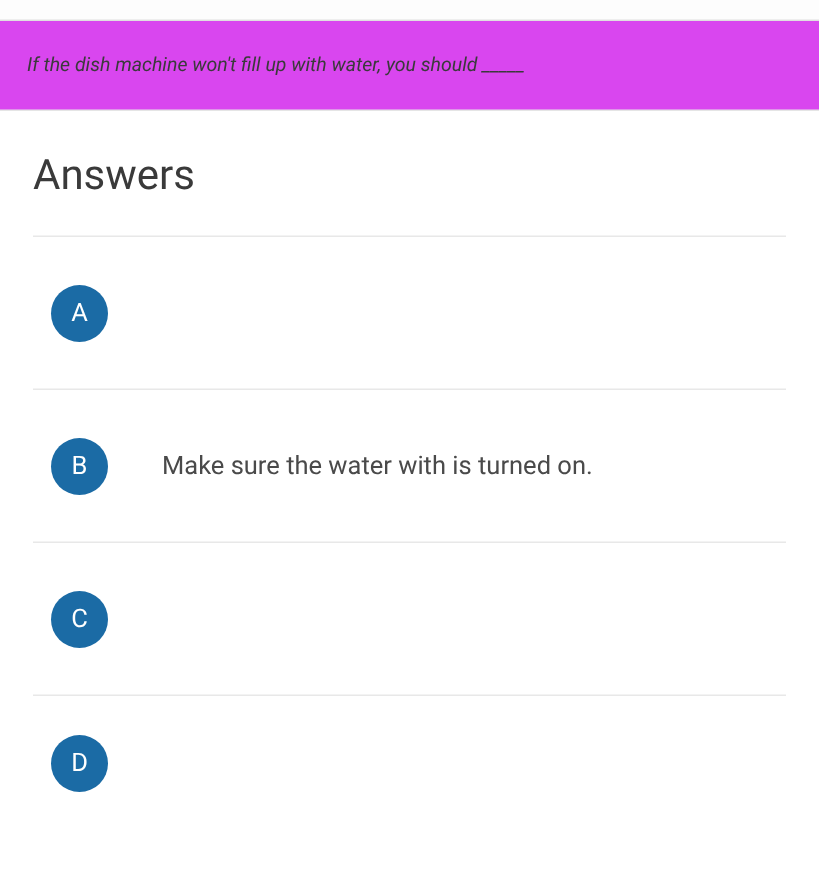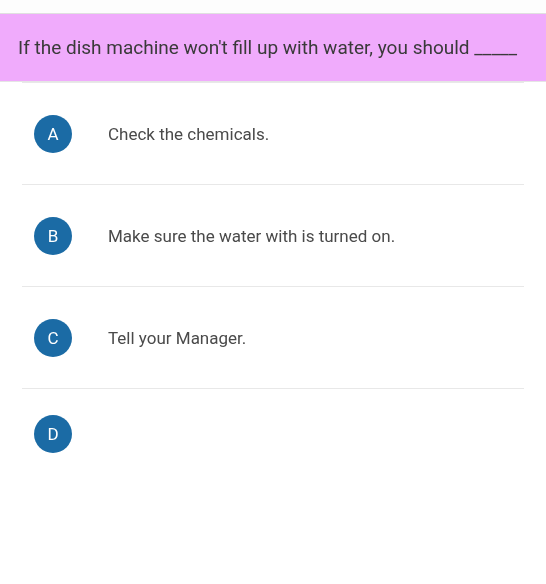--- a/index.html
+++ b/index.html
@@ -13,26 +13,27 @@
       background: #ffffff;
       color: #4a4a4a;
     }
     .top-border {
       height: 14px;
       border-bottom: 1px solid #e0e0e0;
       background: #fdfdfd;
     }
     .question-bar {
       padding: 22px 18px;
-      background: #f0abfc;
+      background: #d946ef;
       border-bottom: 1px solid #e5e5e5;
-      font-size: 19px;
+      font-size: 13px;
       color: #3a3a3a;
       white-space: nowrap;
       overflow: hidden;
+      font-style: italic;
     }
     .answers-container {
       padding: 0 22px;
     }
     .answers-heading {
       font-size: 28px;
       font-weight: 400;
       color: #3a3a3a;
       padding: 26px 0 24px 0;
     }
@@ -71,40 +72,39 @@
 </head>
 <body>
 
 <div class="top-border"></div>
 
 <div class="question-bar">
   <span>If the dish machine won't fill up with water, you should _____</span>
 </div>
 
 <div class="answers-container">
+  <h2 class="answers-heading">Answers</h2>
 
   <div class="answer-row">
     <div class="answer-badge">
       <span>A</span>
     </div>
-    <div class="answer-text">Check the chemicals.</div>
   </div>
 
   <div class="answer-row">
     <div class="answer-badge">
       <span>B</span>
     </div>
     <div class="answer-text">Make sure the water with is turned on.</div>
   </div>
 
   <div class="answer-row">
     <div class="answer-badge">
       <span>C</span>
     </div>
-    <div class="answer-text">Tell your Manager.</div>
   </div>
 
   <div class="answer-row">
     <div class="answer-badge">
       <span>D</span>
     </div>
   </div>
 </div>
 
 </body></html>

